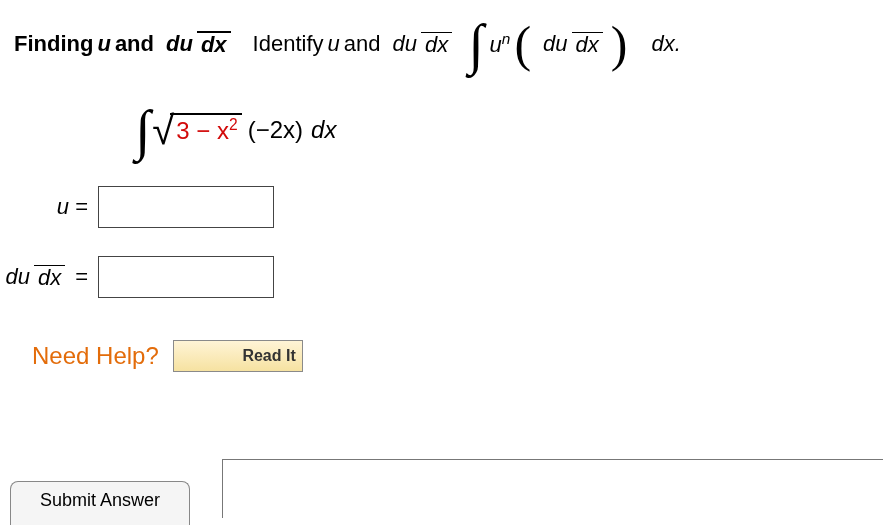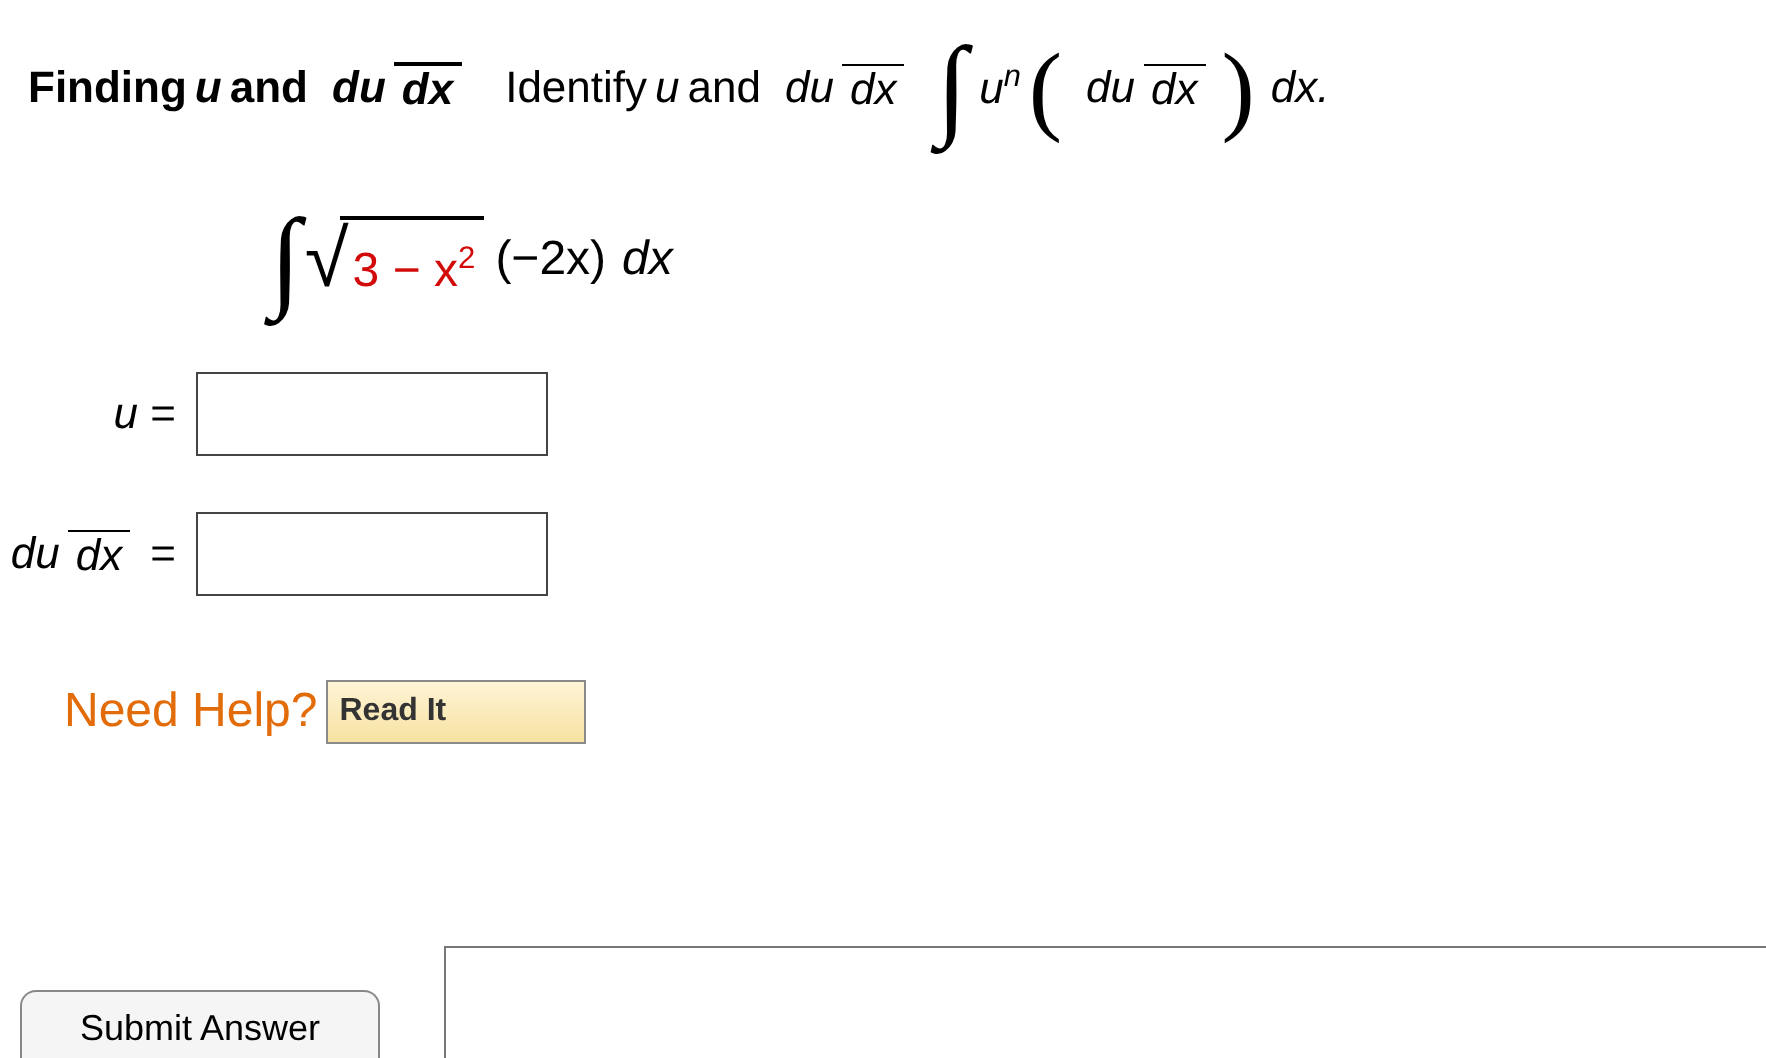--- a/index.html
+++ b/index.html
@@ -70,21 +70,21 @@
   }
   .radic-sym {
     font-size: 40px;
     line-height: 0.85;
     display: inline-block;
     vertical-align: -5px;
     margin-right: -4px;
   }
   .radicand {
     border-top: 2px solid #000;
-    padding: 10px 4px 0 6px;
+    padding: 0 4px 0 6px;
     line-height: 1.3;
   }
   .red { color: #d20a0a; }
 
   .answers {
     margin-top: 28px;
     margin-left: 24px;
     font-size: 22px;
   }
   .ans-row {
@@ -102,42 +102,42 @@
     height: 42px;
     border: 1px solid #444;
     font-size: 20px;
     padding: 2px 6px;
   }
   .need-help {
     margin-top: 42px;
     margin-left: 32px;
     display: flex;
     align-items: center;
-    gap: 4px;
+    gap: 14px;
   }
   .nh-label {
     color: #e36c0a;
     font-size: 24px;
   }
   .read-it {
     background: linear-gradient(#fff4d6, #f6e2a1);
     border: 1px solid #8a8a8a;
     width: 130px;
     height: 32px;
     font-family: Arial;
     font-size: 16px;
     font-weight: 700;
     color: #333;
     cursor: pointer;
-    text-align: left;
+    text-align: right;
   }
   .bottom-area {
     position: absolute;
     left: 0;
-    bottom: 0;
+    bottom: 14px;
     width: 100%;
     height: 56px;
   }
   .big-field {
     position: absolute;
     left: 222px;
     bottom: -3px;
     right: -4px;
     top: 0;
     border: 1px solid #777;
@@ -183,21 +183,21 @@
   <span class="big-int">∫</span>
   <span class="ital">
     <span>u</span><span class="sup">n</span>
   </span>
   <span class="paren">(</span>
   <span class="frac">
     <span class="num ital">du</span>
     <span class="den ital">dx</span>
   </span>
   <span class="paren">)</span>
-  <span class="ital" style="margin-left:4px;">dx.</span>
+  <span class="ital" style="margin-left:20px;">dx.</span>
 </div>
 
 <div class="problem">
   <span class="big-int">∫</span>
   <span class="radic-wrap">
     <span class="radic-sym">√</span>
     <span class="radicand">
       <span class="red">3 − x</span><span class="red sup2">2</span>
     </span>
   </span>

